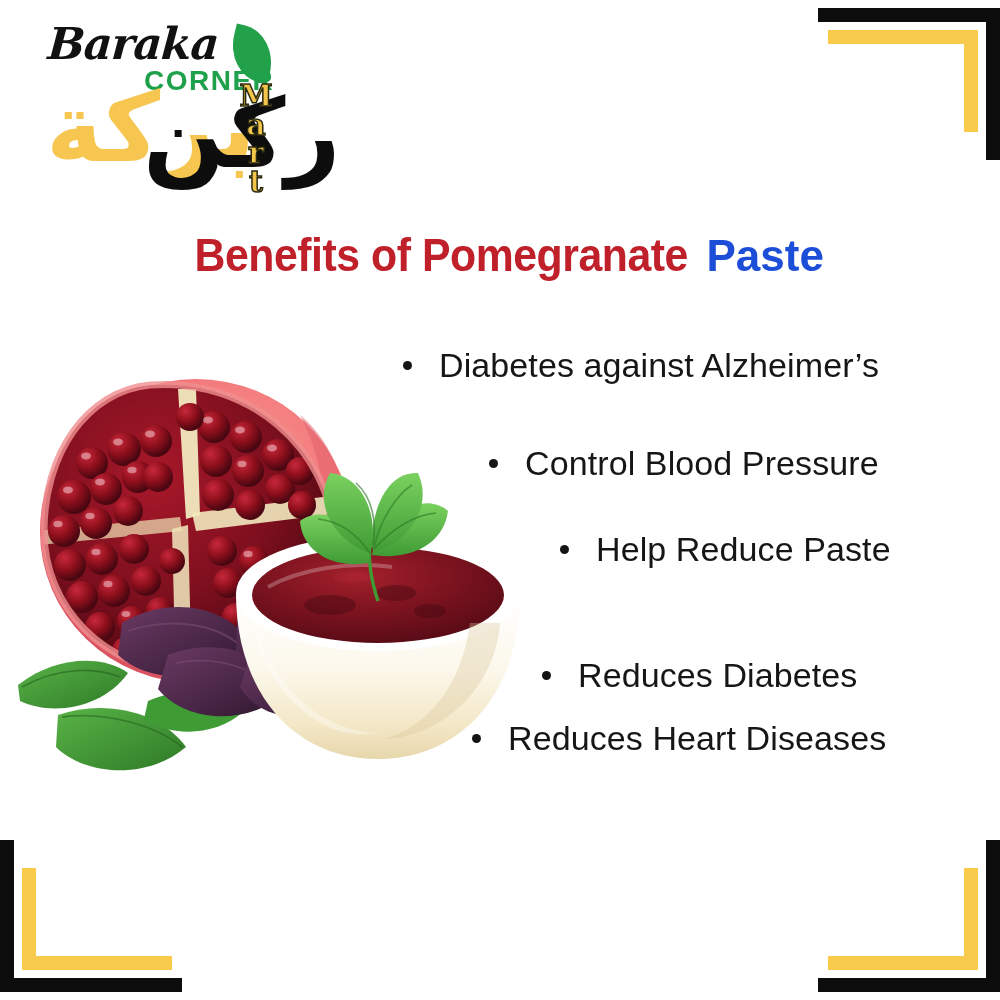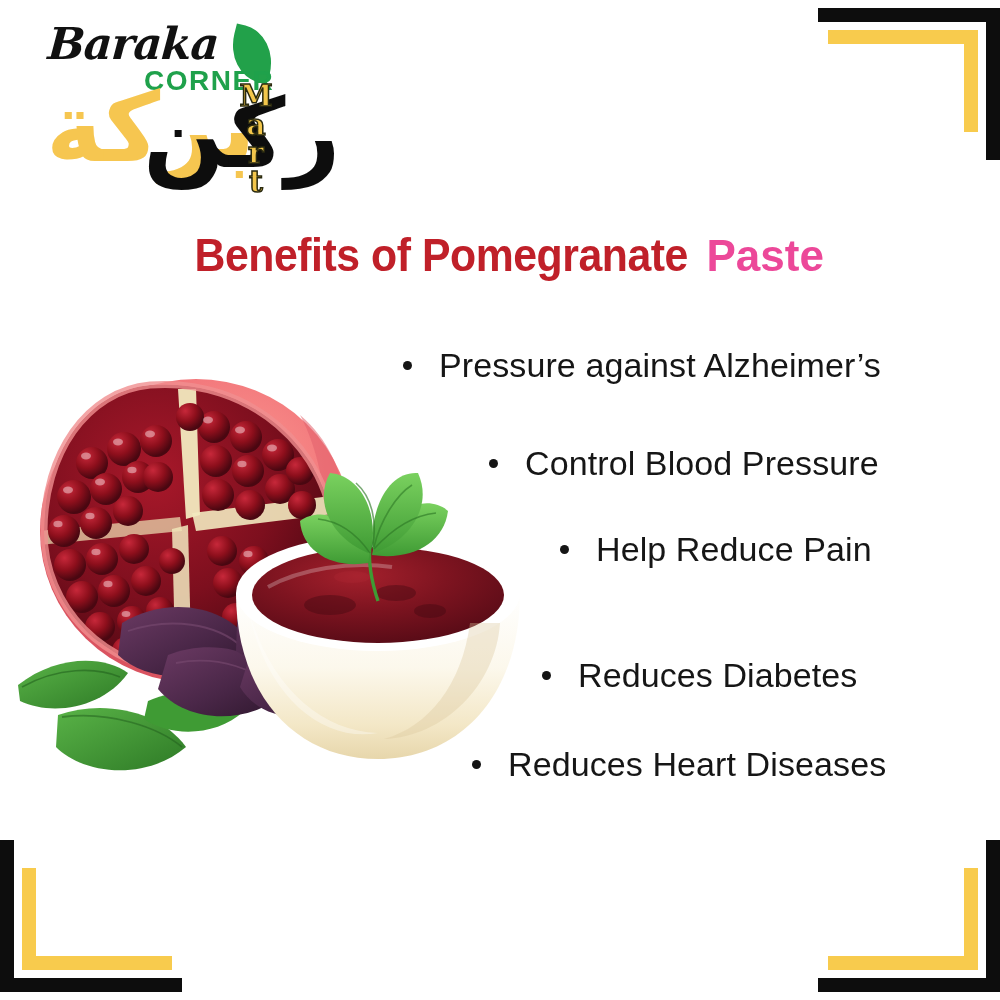--- a/index.html
+++ b/index.html
@@ -107,21 +107,21 @@
     font-size: 46px;
     color: #c02029;
     letter-spacing: -0.5px;
     transform: scaleX(0.93);
     display: inline-block;
   }
   #title-sub {
     font-family: "Liberation Sans", sans-serif;
     font-weight: bold;
     font-size: 44px;
-    color: #ec4899;
+    color: #1d4ed8;
     display: inline-block;
   }
 
   
   #benefits { position: absolute; left: 0; top: 330px; width: 1000px; }
   .benefit-row {
     position: absolute;
     display: flex;
     align-items: center;
     white-space: nowrap;
@@ -137,21 +137,21 @@
     font-weight: normal;
     font-size: 34px;
     color: #161616;
     margin-left: 27px;
     letter-spacing: 0.1px;
   }
   .b0 { left: 403px; top: 16px; }
   .b1 { left: 489px; top: 108px; margin-top: 6px; }
   .b2 { left: 560px; top: 200px; }
   .b3 { left: 542px; top: 294px; margin-top: 32px; }
-  .b4 { left: 472px; top: 389px; margin-top: 26px; }
+  .b4 { left: 472px; top: 389px; }
 
   
   #photo {
     position: absolute;
     left: 0px; top: 355px;
     width: 560px; height: 445px;
   }
   #photo svg { display: block; width: 100%; height: 100%; }
 </style>
 </head>
@@ -372,29 +372,29 @@
           <path d="M374 194 C394 172 416 160 436 158" stroke="#2e7a26" stroke-width="1.6" fill="none" opacity="0.65"></path>
           <path d="M374 192 C380 166 396 140 412 130" stroke="#2e7a26" stroke-width="1.6" fill="none" opacity="0.6"></path>
         </g>
       </g>
     </svg>
   </div>
 
   <div id="benefits">
     <div class="benefit-row b0">
       <span class="bullet-dot"></span>
-      <span class="benefit-text">Pressure against Alzheimer’s</span>
+      <span class="benefit-text">Diabetes against Alzheimer’s</span>
     </div>
     <div class="benefit-row b1">
       <span class="bullet-dot"></span>
       <span class="benefit-text">Control Blood Pressure</span>
     </div>
     <div class="benefit-row b2">
       <span class="bullet-dot"></span>
-      <span class="benefit-text">Help Reduce Pain</span>
+      <span class="benefit-text">Help Reduce Paste</span>
     </div>
     <div class="benefit-row b3">
       <span class="bullet-dot"></span>
       <span class="benefit-text">Reduces Diabetes</span>
     </div>
     <div class="benefit-row b4">
       <span class="bullet-dot"></span>
       <span class="benefit-text">Reduces Heart Diseases</span>
     </div>
   </div>

